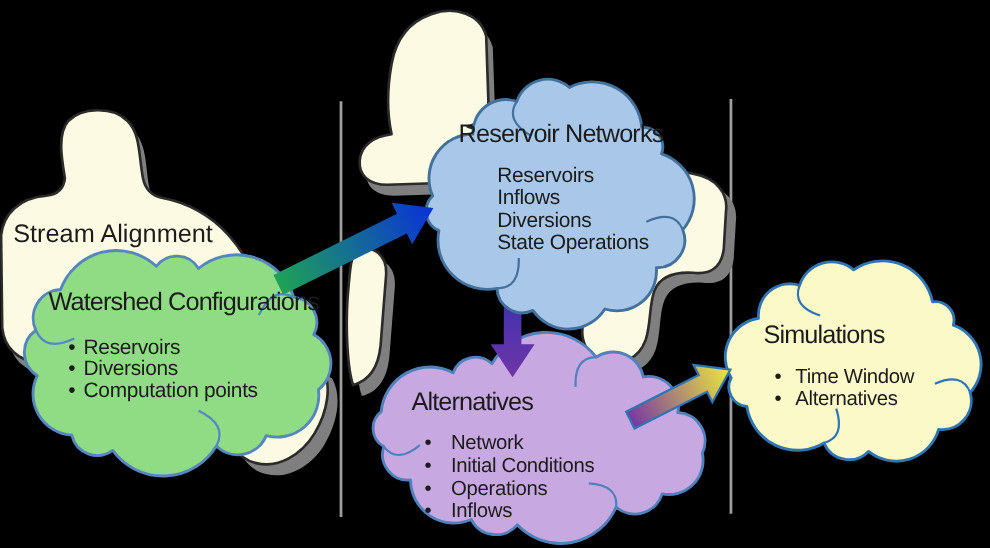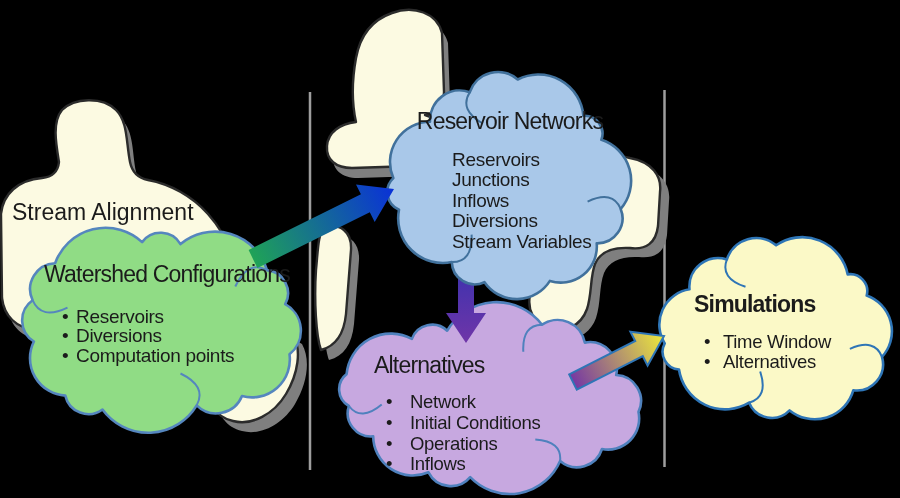--- a/index.html
+++ b/index.html
@@ -14,21 +14,21 @@
   .bul-mid li::before{content:"•";display:inline-block;width:19px;}
   .bul-wide li::before{content:"•";display:inline-block;width:24px;}
 
   #label-stream{left:12px;top:199px;font-size:23px;}
   #ws-title{left:28px;top:261px;width:278px;text-align:center;}
   #ws-items{left:62px;top:291px;line-height:19.4px;}
   #rn-title{left:408px;top:108px;width:204px;text-align:center;}
   #rn-items{left:452px;top:134px;line-height:20.4px;}
   #alt-title{left:374px;top:352px;}
   #alt-items{left:386px;top:376px;line-height:20.8px;font-size:18.5px;}
-  #sim-title{left:694px;top:291px;font-weight:bold;}
+  #sim-title{left:694px;top:291px;}
   #sim-items{left:704px;top:316px;line-height:19.6px;font-size:18.5px;}
 </style>
 </head>
 <body>
 
 <div id="stage">
 
   <svg id="scene" width="900" height="498" viewBox="0 0 900 498">
     <defs>
       <linearGradient id="grad1" gradientUnits="userSpaceOnUse" x1="253" y1="258" x2="394" y2="189">
@@ -119,24 +119,23 @@
   <div class="txt title" id="ws-title">Watershed Configurations</div>
   <ul class="txt items bul" id="ws-items">
     <li>Reservoirs</li>
     <li>Diversions</li>
     <li>Computation points</li>
   </ul>
 
   <div class="txt title" id="rn-title">Reservoir Networks</div>
   <ul class="txt items" id="rn-items">
     <li>Reservoirs</li>
-    <li>Junctions</li>
     <li>Inflows</li>
     <li>Diversions</li>
-    <li>Stream Variables</li>
+    <li>State Operations</li>
   </ul>
 
   <div class="txt title" id="alt-title">Alternatives</div>
   <ul class="txt items bul-wide" id="alt-items">
     <li>Network</li>
     <li>Initial Conditions</li>
     <li>Operations</li>
     <li>Inflows</li>
   </ul>
 

